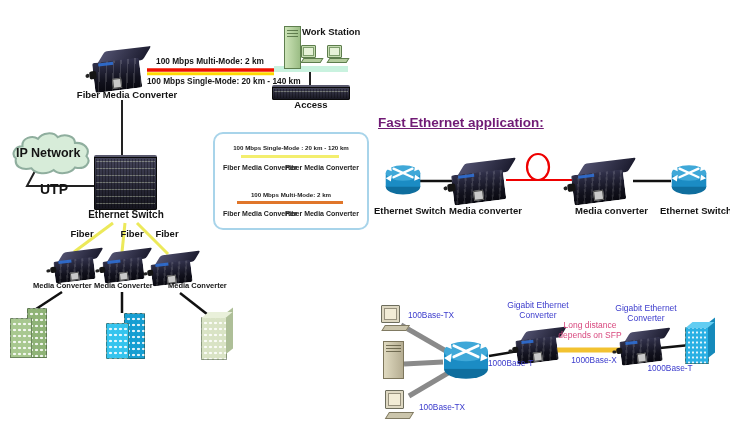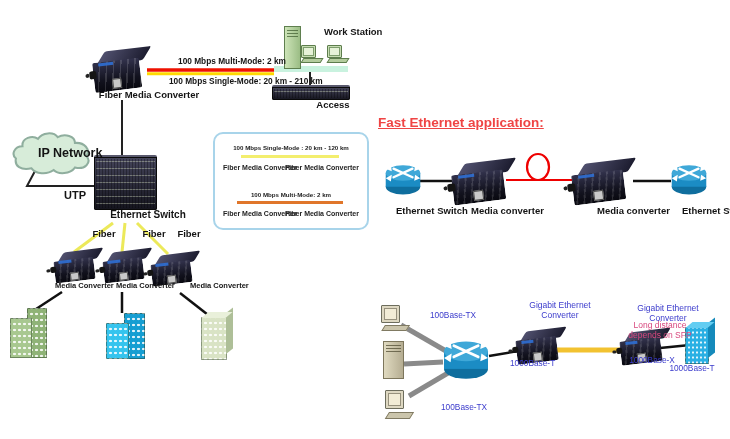--- a/index.html
+++ b/index.html
@@ -1,27 +1,27 @@
 <!DOCTYPE html>
 <html><head>
 <meta charset="utf-8">
 <style>
   html,body{margin:0;padding:0;background:#fff;}
   .canvas{position:relative;width:730px;height:439px;background:#ffffff;overflow:hidden;
           font-family:"Liberation Sans",sans-serif;}
   svg.wires{position:absolute;left:0;top:0;z-index:1;}
   
   .lbl{position:absolute;z-index:5;font-weight:bold;color:#141414;line-height:1.12;
-       text-align:center;white-space:nowrap;padding-left:22px;}
+       text-align:center;white-space:nowrap;}
   .lbl.left{text-align:left;}
   .lbl.wrap{white-space:normal;}
-  .title{position:absolute;z-index:5;font-weight:bold;color:#ef4444;
+  .title{position:absolute;z-index:5;font-weight:bold;color:#701a75;
          text-decoration:underline;white-space:nowrap;}
   .blue{color:#3b3bcc;font-weight:normal;}
-  .pink{color:#d8487e;font-weight:normal;margin-left:48px;}
+  .pink{color:#d8487e;font-weight:normal;}
   .red-caption{color:#cc2233;letter-spacing:.2px;}
   
   .conv{position:absolute;z-index:3;transform:rotate(-7deg);}
   .conv .top{position:absolute;left:8%;top:0;width:90%;height:32%;
              background:linear-gradient(90deg,#50506e,#1d1d30);
              transform:skewX(-38deg);transform-origin:bottom left;border-radius:2px;}
   .conv .face{position:absolute;left:0;top:26%;width:90%;height:74%;border-radius:2px;
               background:repeating-linear-gradient(100deg,rgba(255,255,255,.14) 0 1.5px,rgba(255,255,255,0) 1.5px 7px),
                          linear-gradient(180deg,#32324c,#12121e 62%,#08080f);}
   .conv .tag{position:absolute;left:12%;top:27%;width:28%;height:9%;background:#2f6fd4;opacity:.9;}
@@ -109,21 +109,21 @@
   <div class="conv" style="left:93px;top:50px;width:52px;height:40px;">
     <div class="top"></div>
       <div class="face"></div>
       <div class="tag"></div>
       <div class="port"></div>
       <div class="knob"></div>
   </div>
   <div class="lbl" style="left:57px;top:90px;width:140px;font-size:9.5px;">Fiber Media Converter</div>
 
   <div class="lbl" style="left:150px;top:57px;width:120px;font-size:8.3px;">100 Mbps Multi-Mode: 2 km</div>
-  <div class="lbl" style="left:147px;top:77px;width:130px;font-size:8.3px;">100 Mbps Single-Mode: 20 km - 210 km</div>
+  <div class="lbl" style="left:147px;top:77px;width:130px;font-size:8.3px;">100 Mbps Single-Mode: 20 km - 140 km</div>
 
   <div class="twr green" style="left:284px;top:26px;width:15px;height:41px;"></div>
   <div class="lbl left" style="left:302px;top:27px;width:56px;font-size:9.5px;">Work Station</div>
   <div class="pc green" style="left:301px;top:45px;width:21px;height:19px;">
     <div class="mon"></div>
       <div class="scr"></div>
       <div class="kb"></div>
   </div>
   <div class="pc green" style="left:327px;top:45px;width:21px;height:19px;">
     <div class="mon"></div>
@@ -132,21 +132,21 @@
   </div>
   <div class="cyanbar"></div>
 
   <div class="rack" style="left:272px;top:85px;width:78px;height:13px;"></div>
   <div class="lbl" style="left:285px;top:100px;width:52px;font-size:9.5px;">Access</div>
 
   <svg class="cloud" style="left:11px;top:131px;" width="82" height="46" viewBox="0 0 100 55">
     <path d="M25 45 C12 48 4 42 6 33 C0 28 4 18 14 18 C13 8 26 4 33 9 C38 1 52 0 57 7 C66 2 78 6 78 14 C90 13 97 22 92 30 C99 38 90 47 78 44 C72 52 58 53 52 47 C44 53 30 52 25 45 Z" fill="#d7ecd9" stroke="#8fae9e" stroke-width="2.5"></path>
   </svg>
   <div class="lbl" style="left:16px;top:146px;width:62px;font-size:12.5px;text-align:right;">IP Network</div>
-  <div class="lbl" style="left:40px;top:189px;width:26px;font-size:11px;">UTP</div>
+  <div class="lbl" style="left:40px;top:182px;width:26px;font-size:14px;">UTP</div>
 
   <div class="rack" style="left:94px;top:155px;width:63px;height:53px;"></div>
   <div class="lbl" style="left:88px;top:209px;width:76px;font-size:10px;">Ethernet Switch</div>
 
   <div class="lbl" style="left:68px;top:229px;width:28px;font-size:9.5px;">Fiber</div>
   <div class="lbl" style="left:118px;top:229px;width:28px;font-size:9.5px;">Fiber</div>
   <div class="lbl" style="left:153px;top:229px;width:28px;font-size:9.5px;">Fiber</div>
 
   <div class="conv" style="left:54px;top:251px;width:44px;height:30px;">
     <div class="top"></div>
@@ -290,21 +290,21 @@
   <div class="lbl wrap blue" style="left:506px;top:301px;width:64px;font-size:8.5px;">Gigabit Ethernet Converter</div>
   <div class="conv" style="left:516px;top:330px;width:46px;height:32px;">
     <div class="top"></div>
       <div class="face"></div>
       <div class="tag"></div>
       <div class="port"></div>
       <div class="knob"></div>
   </div>
 
   <div class="lbl wrap pink" style="left:558px;top:321px;width:64px;font-size:8.5px;">Long distance depends on SFP</div>
-  <div class="lbl blue" style="left:570px;top:356px;width:48px;font-size:8.3px;margin-left:36px;">1000Base-X</div>
+  <div class="lbl blue" style="left:570px;top:356px;width:48px;font-size:8.3px;">1000Base-X</div>
 
   <div class="lbl wrap blue" style="left:614px;top:304px;width:64px;font-size:8.5px;">Gigabit Ethernet Converter</div>
   <div class="conv" style="left:620px;top:331px;width:46px;height:32px;">
     <div class="top"></div>
       <div class="face"></div>
       <div class="tag"></div>
       <div class="port"></div>
       <div class="knob"></div>
   </div>
 

